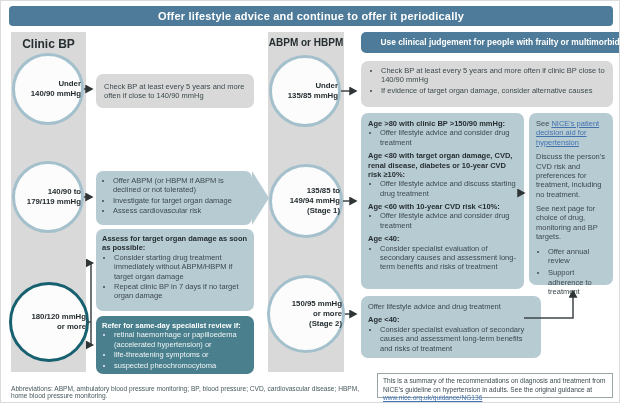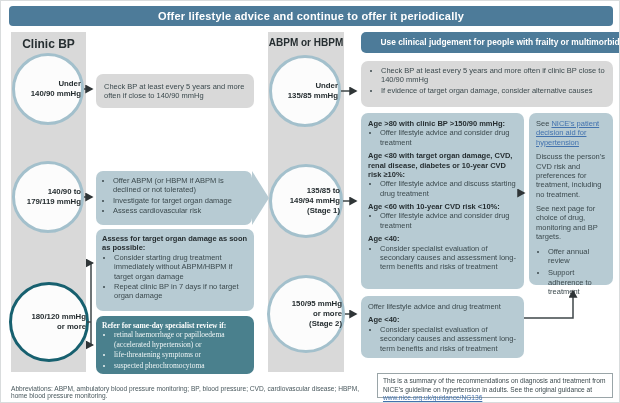--- a/index.html
+++ b/index.html
@@ -109,21 +109,21 @@
   <div class="tip" style="left:251px;top:170px;"></div>
 
   <div class="box teal" style="left:95px;top:228px;width:158px;height:82px;padding:5px 6px;">
     <div class="h">Assess for target organ damage as soon as possible:</div>
     <ul>
       <li>Consider starting drug treatment immediately without ABPM/HBPM if target organ damage</li>
       <li>Repeat clinic BP in 7 days if no target organ damage</li>
     </ul>
   </div>
 
-  <div class="box darkteal" style="left:95px;top:315px;width:158px;height:58px;padding:5px 6px;font-family:Liberation Serif, serif;">
+  <div class="box darkteal" style="left:95px;top:315px;width:158px;height:58px;padding:5px 6px;">
     <div class="h">Refer for same-day specialist review if:</div>
     <ul>
       <li>retinal haemorrhage or papilloedema (accelerated hypertension) or</li>
       <li>life-threatening symptoms or</li>
       <li>suspected pheochromocytoma</li>
     </ul>
   </div>
 
   <div class="banner judgement">Use clinical judgement for people with frailty or multimorbidity</div>
 
@@ -154,21 +154,21 @@
         </ul>
     </div>
     <div class="sec">
       <div class="h">Age &lt;40:</div>
       <ul>
           <li>Consider specialist evaluation of secondary causes and assessment long-term benefits and risks of treatment</li>
         </ul>
     </div>
   </div>
 
-  <div class="box teal" style="left:360px;top:295px;width:163px;height:62px;padding:6px 7px;">
+  <div class="box teal" style="left:360px;top:295px;width:180px;height:62px;padding:6px 7px;">
     <div class="para" style="margin-bottom:4px;">Offer lifestyle advice and drug treatment</div>
     <div class="h">Age &lt;40:</div>
     <ul>
         <li>Consider specialist evaluation of secondary causes and assessment long-term benefits and risks of treatment</li>
       </ul>
   </div>
 
   <div class="box teal" style="left:528px;top:112px;width:84px;height:172px;padding:6px 7px;">
     <div class="para"><span>See </span><a class="link">NICE's patient decision aid for hypertension</a></div>
     <div class="para">Discuss the person's CVD risk and preferences for treatment, including no treatment.</div>

